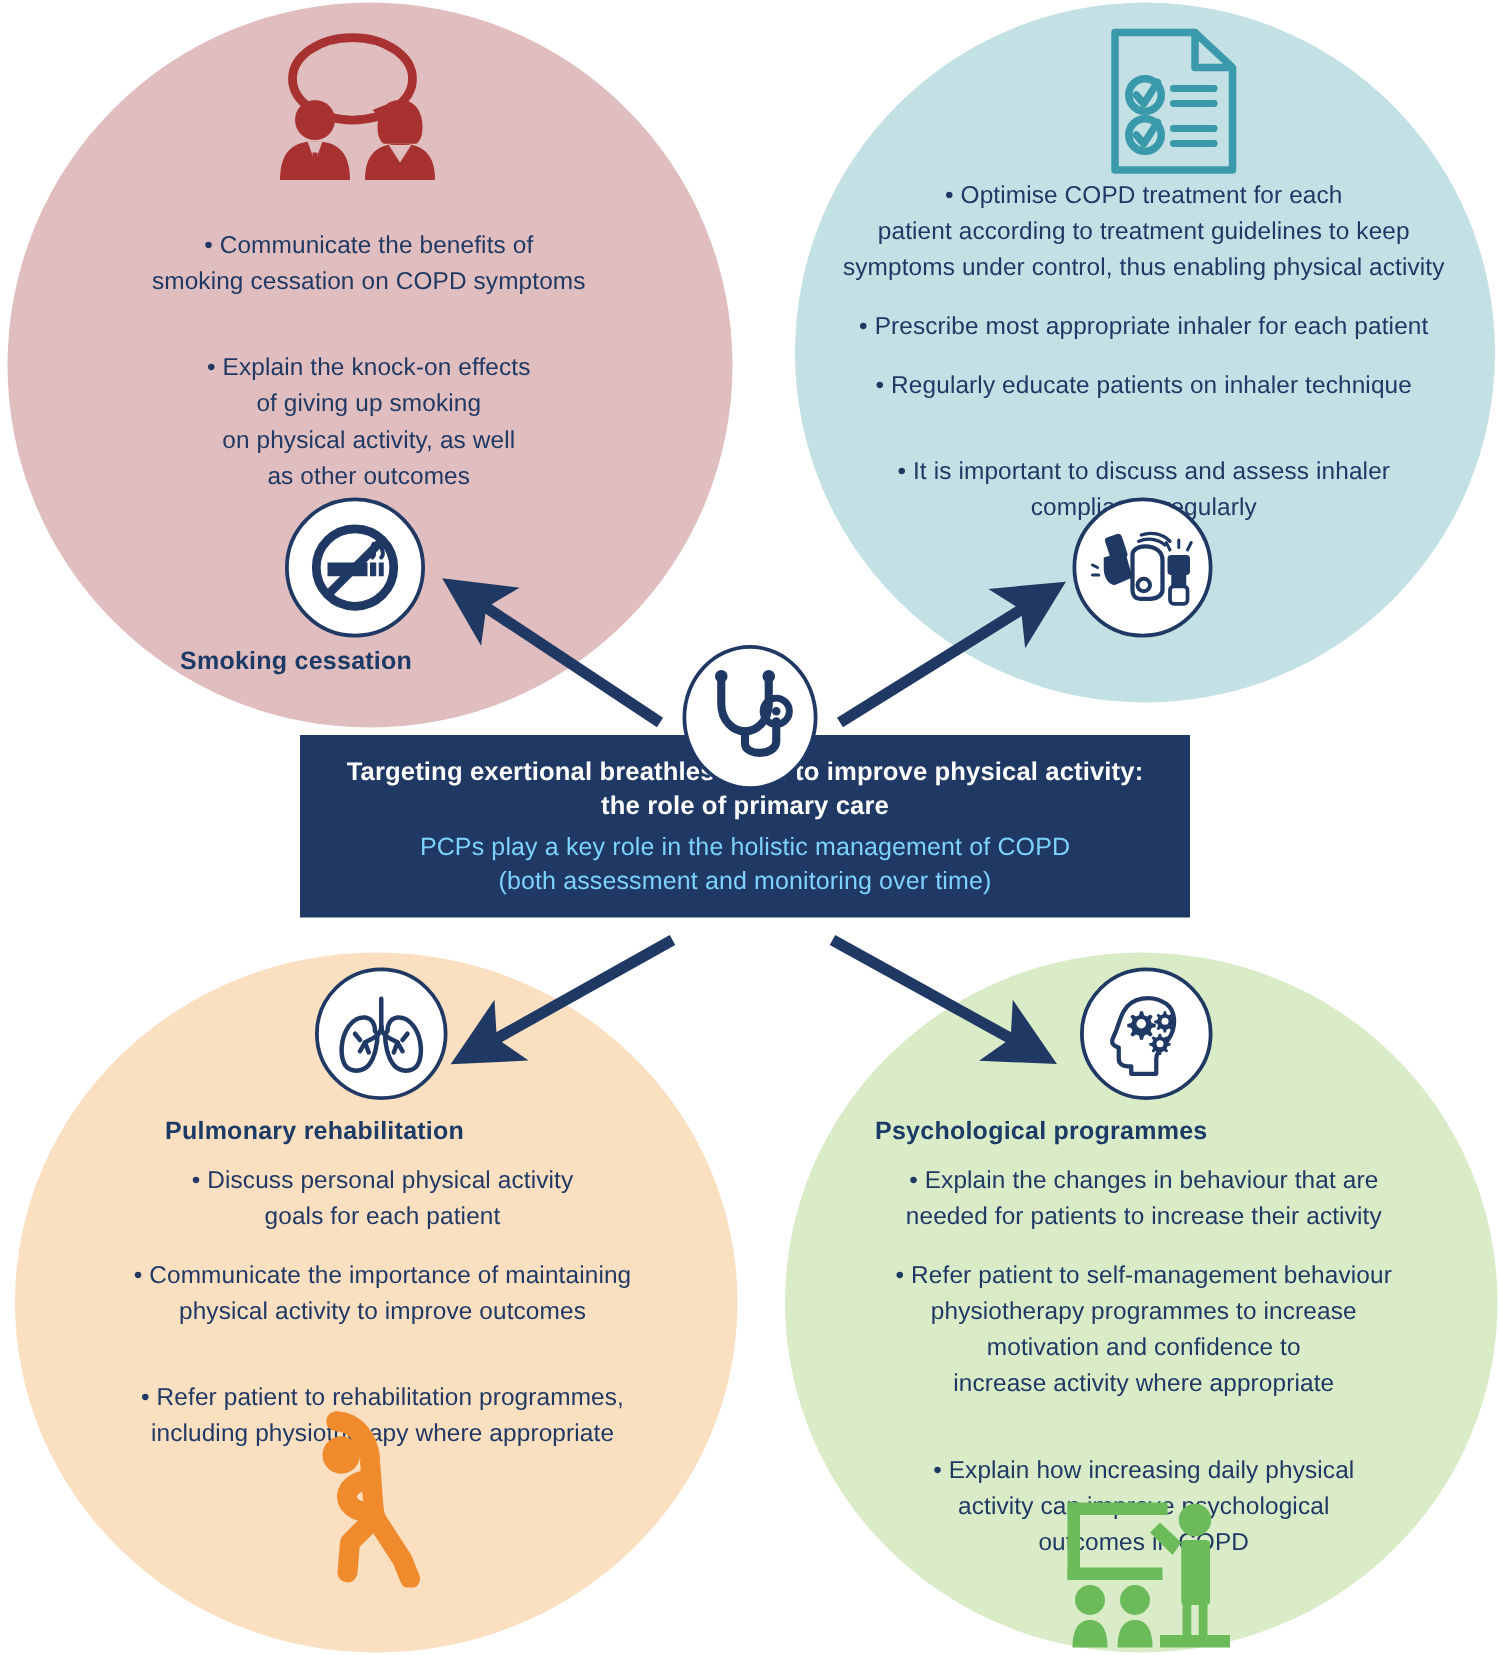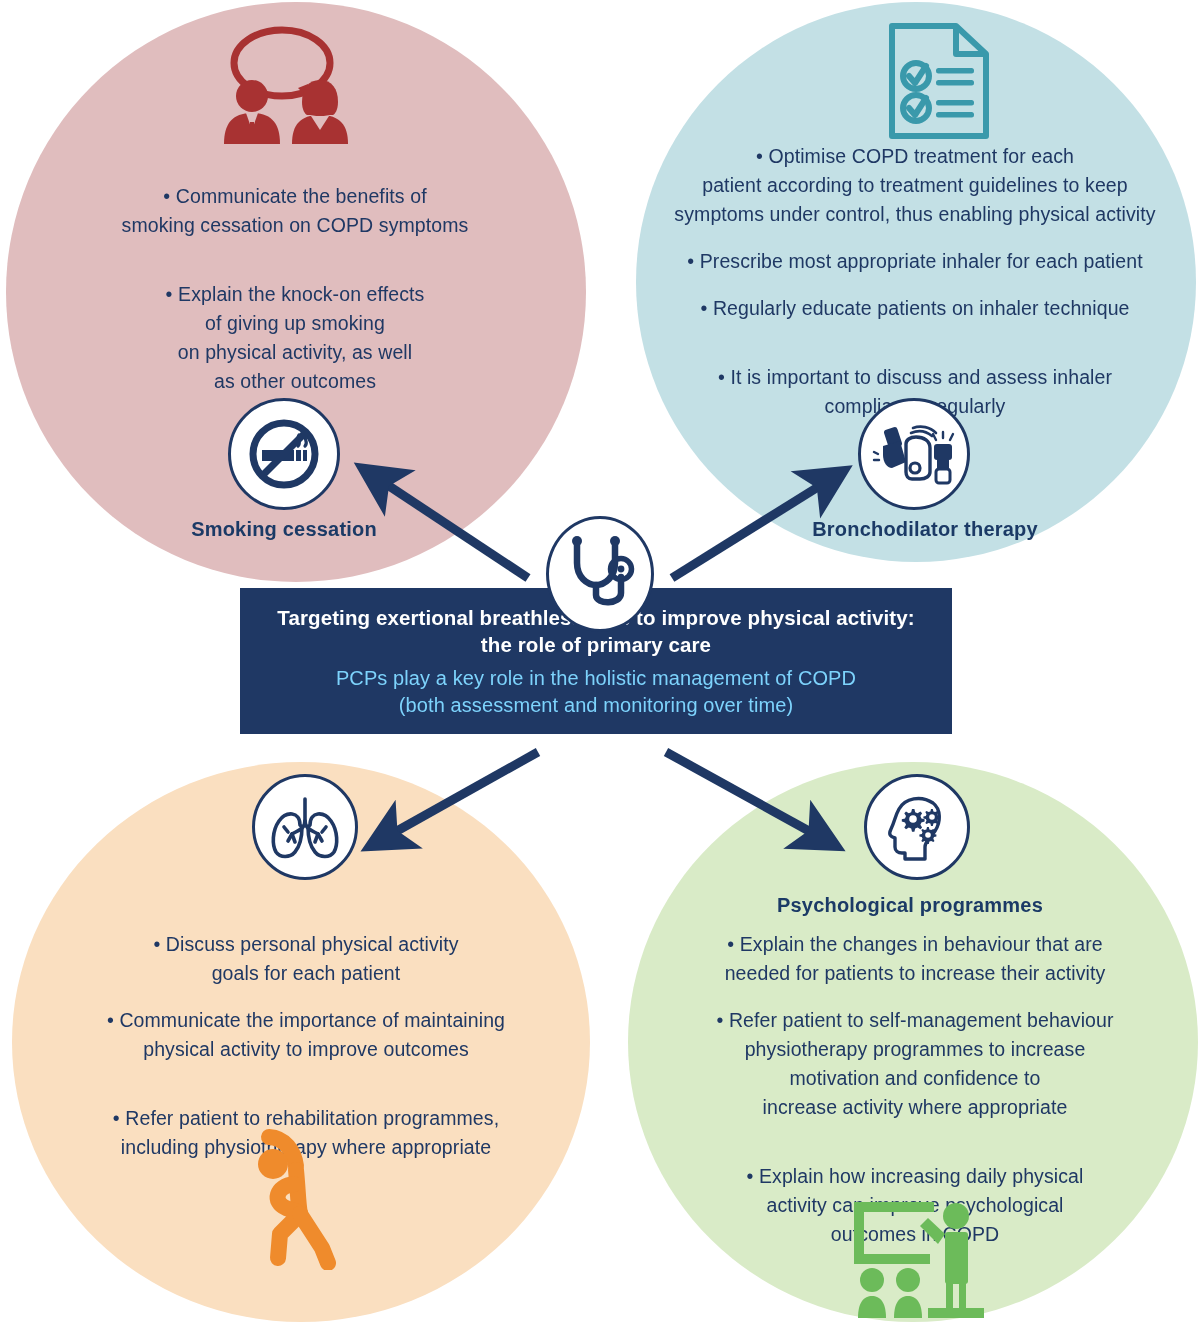--- a/index.html
+++ b/index.html
@@ -39,21 +39,20 @@
     letter-spacing: 0.1px;
   }
   .body-text p { margin: 0 0 18px 0; }
   .body-text p:last-child { margin-bottom: 0; margin-top: 40px; }
 
   .cat-label {
     position: absolute;
     color: #1b3a66;
     font-size: 20px;
     font-weight: bold;
-    text-align: center;
     letter-spacing: 0.2px;
   }
 
   
   .badge {
     position: absolute;
     border-radius: 50%;
     background: #ffffff;
     border: 3.5px solid #1f3864;
     box-sizing: border-box;
@@ -211,21 +210,20 @@
         <rect x="66" y="59" width="14" height="14" rx="3"></rect>
       </g>
       <g stroke="#1f3864" stroke-width="2.4" stroke-linecap="round">
         <line x1="73" y1="28" x2="73" y2="22"></line>
         <line x1="66" y1="30" x2="63" y2="24"></line>
         <line x1="80" y1="30" x2="83" y2="24"></line>
       </g>
     </svg>
   </div>
 
-  <div class="cat-label" style="left:760px; top:518px; width:330px;">Bronchodilator therapy</div>
 
   <div class="badge" style="left:546px; top:516px; width:108px; height:116px; z-index:5;">
     <svg width="74" height="82" viewBox="0 0 74 82">
       <path d="M14 10 L14 30 C14 44 24 52 33 52 C42 52 52 44 52 30 L52 10" fill="none" stroke="#1f3864" stroke-width="6.5" stroke-linecap="round"></path>
       <circle cx="14" cy="8" r="5" fill="#1f3864"></circle>
       <circle cx="52" cy="8" r="5" fill="#1f3864"></circle>
       <path d="M33 52 L33 62 C33 72 58 72 58 60 L58 44" fill="none" stroke="#1f3864" stroke-width="6.5" stroke-linecap="round"></path>
       <circle cx="58" cy="36" r="10.5" fill="none" stroke="#1f3864" stroke-width="5.5"></circle>
       <circle cx="58" cy="36" r="3.4" fill="#1f3864"></circle>
     </svg>
@@ -253,20 +251,21 @@
         <path d="M28 45 L24 52"></path>
         <path d="M28 45 L31 53"></path>
         <path d="M54 45 L58 52"></path>
         <path d="M54 45 L51 53"></path>
         <path d="M20 38 L24 43"></path>
         <path d="M62 38 L58 43"></path>
       </g>
     </svg>
   </div>
 
+  <div class="cat-label" style="left:132px; top:894px; width:342px;">Pulmonary rehabilitation</div>
 
   <div class="body-text" style="left:45px; top:930px; width:522px;">
     <p style="white-space:pre-line">• Discuss personal physical activity
 goals for each patient</p>
     <p style="white-space:pre-line">• Communicate the importance of maintaining
 physical activity to improve outcomes</p>
     <p style="white-space:pre-line">• Refer patient to rehabilitation programmes,
 including physiotherapy where appropriate</p>
   </div>
 

